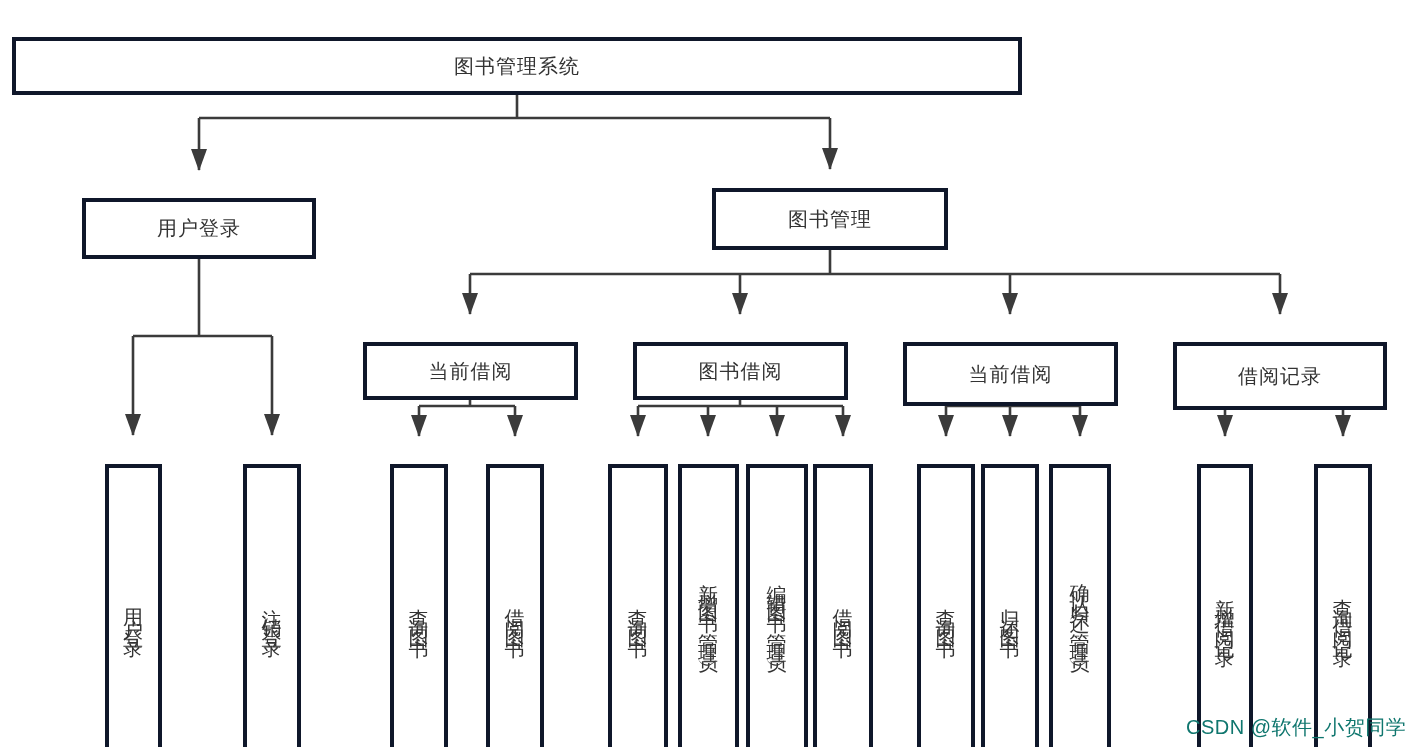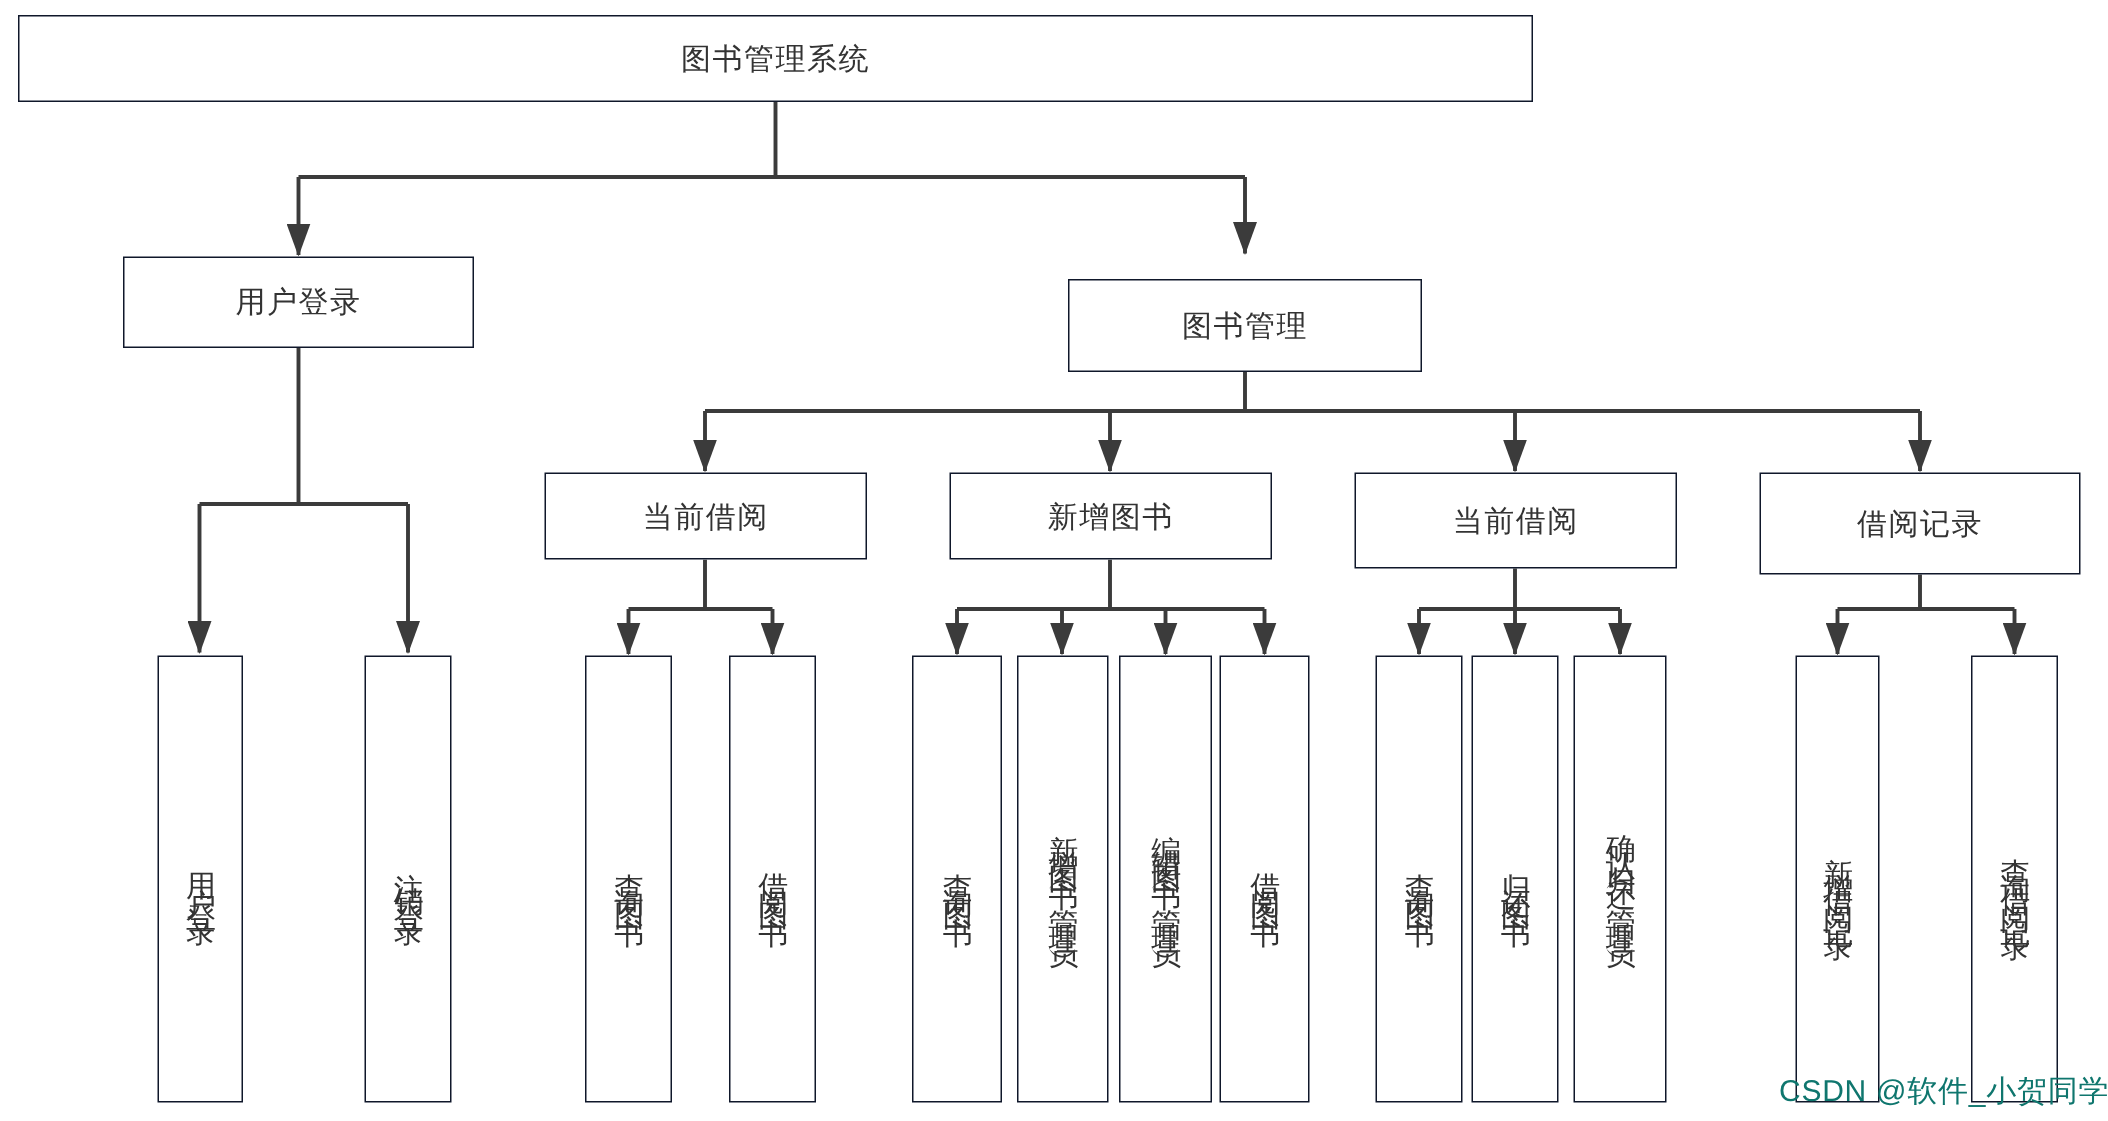--- a/index.html
+++ b/index.html
@@ -7,27 +7,28 @@
     position:relative;
     width:1405px;height:747px;
     background:#ffffff;
     font-family:"Liberation Sans", sans-serif;
     overflow:hidden;
   }
   #connectors{position:absolute;left:0;top:0;z-index:1;}
   .box{
     position:absolute;
     box-sizing:border-box;
-    border:1px solid #0f172a;
+    border:4px solid #0f172a;
     background:#ffffff;
     display:flex;
     align-items:center;
     justify-content:center;
     color:#333333;
     z-index:2;
+    margin-top:27px;
   }
   .hlabel{
     font-size:20px;
     letter-spacing:1px;
     white-space:nowrap;
   }
   .vtext{
     writing-mode:vertical-rl;
     text-orientation:mixed;
     font-size:20px;
@@ -94,29 +95,29 @@
     </g>
   </svg>
 
   <div class="box" style="left:12px;top:10px;width:1010px;height:58px">
     <span class="hlabel">图书管理系统</span>
   </div>
 
   <div class="box" style="left:82px;top:171px;width:234px;height:61px">
     <span class="hlabel">用户登录</span>
   </div>
-  <div class="box" style="left:712px;top:186px;width:236px;height:62px">
+  <div class="box" style="left:712px;top:161px;width:236px;height:62px">
     <span class="hlabel">图书管理</span>
   </div>
 
   <div class="box" style="left:363px;top:315px;width:215px;height:58px">
     <span class="hlabel">当前借阅</span>
   </div>
   <div class="box" style="left:633px;top:315px;width:215px;height:58px">
-    <span class="hlabel">新增图书</span>
+    <span class="hlabel">图书借阅</span>
   </div>
   <div class="box" style="left:903px;top:315px;width:215px;height:64px">
     <span class="hlabel">当前借阅</span>
   </div>
   <div class="box" style="left:1173px;top:315px;width:214px;height:68px">
     <span class="hlabel">借阅记录</span>
   </div>
 
   <div class="box" style="left:105px;top:437px;width:57px;height:298px">
     <span class="vtext">用户登录</span>

